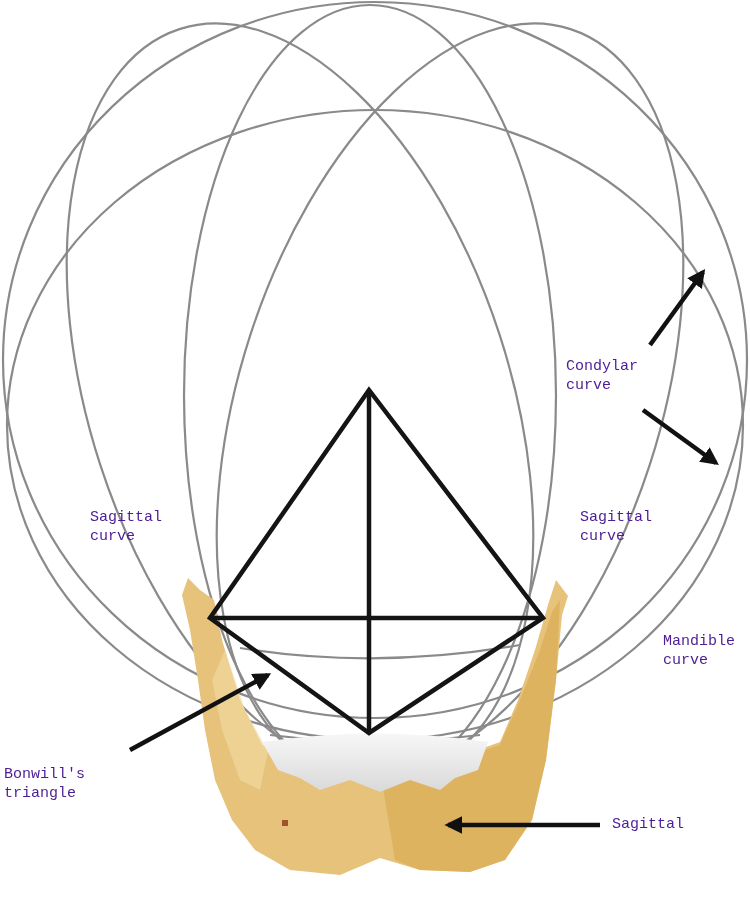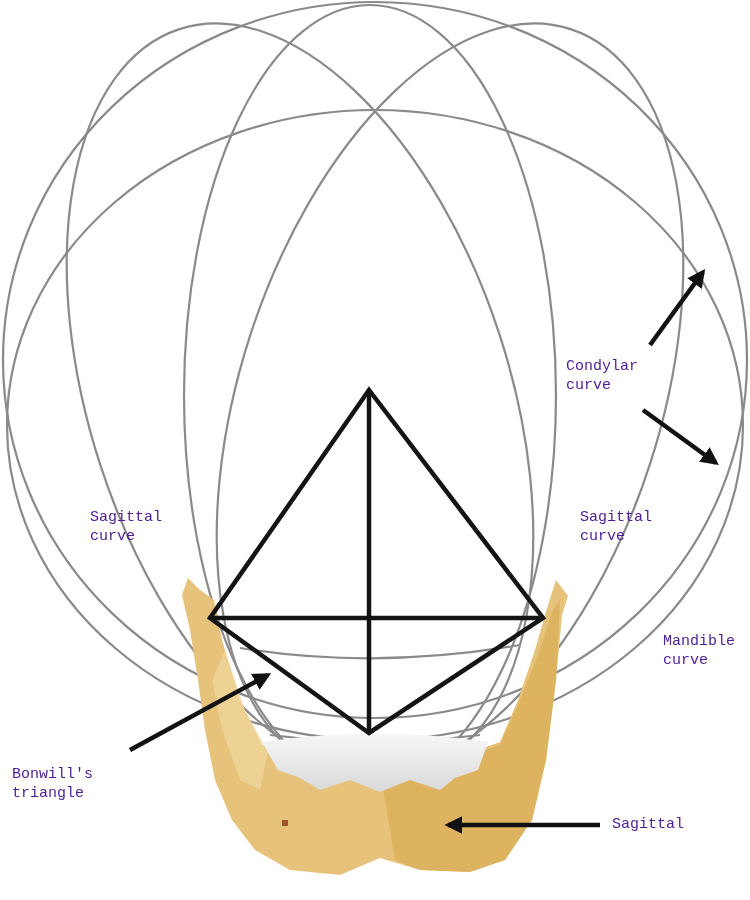--- a/index.html
+++ b/index.html
@@ -75,19 +75,19 @@
   <div>curve</div>
 </div>
 <div class="label" style="left:580px; top:508px;">
   <div>Sagittal</div>
   <div>curve</div>
 </div>
 <div class="label" style="left:663px; top:632px;">
   <div>Mandible</div>
   <div>curve</div>
 </div>
-<div class="label" style="left:12px; top:765px;">
+<div class="label" style="left:4px; top:765px;">
   <div>Bonwill's</div>
   <div>triangle</div>
 </div>
 <div class="label" style="left:612px; top:815px;">
   <div>Sagittal</div>
 </div>
 
 </body></html>

